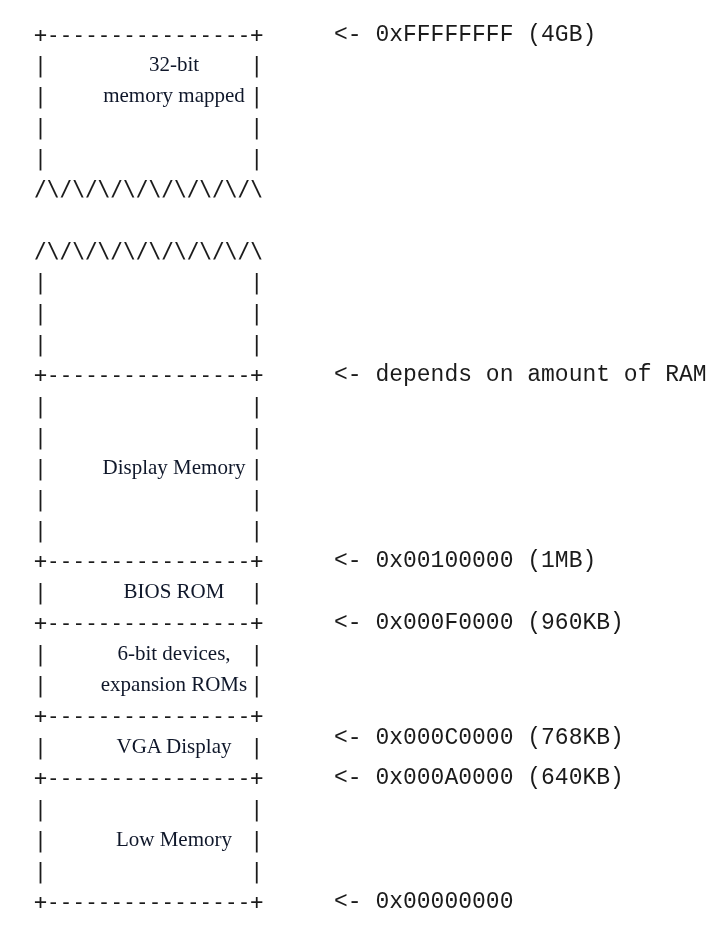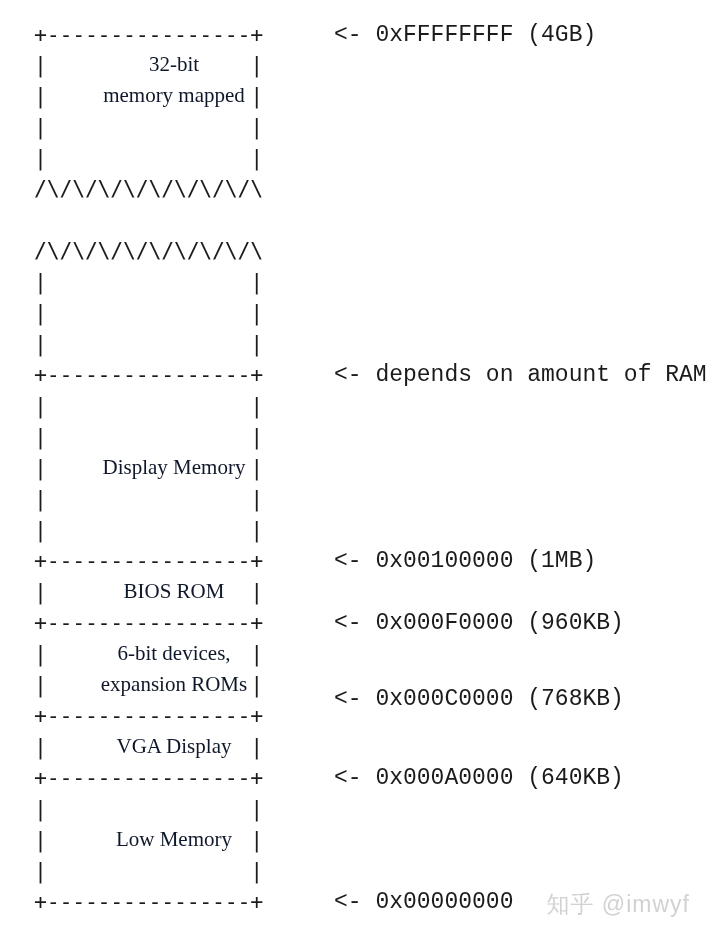--- a/index.html
+++ b/index.html
@@ -140,21 +140,20 @@
   <div class="box-col" style="top:889px">+----------------+</div>
 
   <div class="annotation" style="top:22px">&lt;- 0xFFFFFFFF (4GB)</div>
 
   <div class="annotation" style="top:362px">&lt;- depends on amount of RAM</div>
 
   <div class="annotation" style="top:548px">&lt;- 0x00100000 (1MB)</div>
 
   <div class="annotation" style="top:610px">&lt;- 0x000F0000 (960KB)</div>
 
-  <div class="annotation" style="top:686px">&lt;- 0x000C0000 (768KB)</div>
+  <div class="annotation" style="top:725px">&lt;- 0x000C0000 (768KB)</div>
 
   <div class="annotation" style="top:765px">&lt;- 0x000A0000 (640KB)</div>
 
   <div class="annotation" style="top:889px">&lt;- 0x00000000</div>
 
-  <div class="watermark">知乎 @imwyf</div>
 
 </div>
 
 </body></html>

